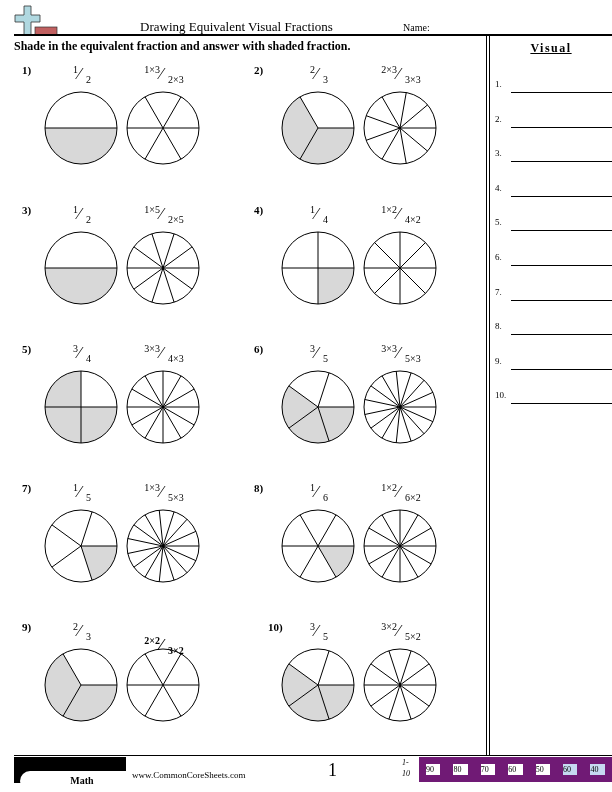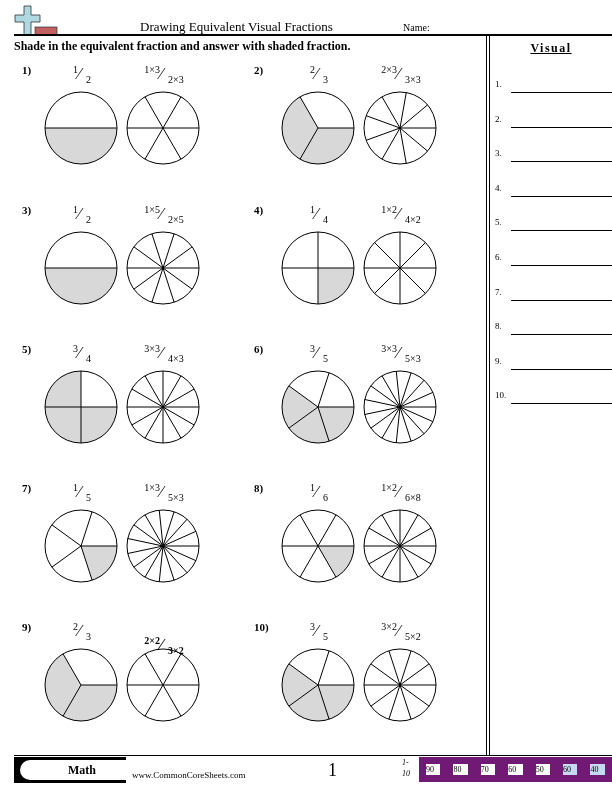--- a/index.html
+++ b/index.html
@@ -17,21 +17,21 @@
   .ans-num{position:absolute;left:0;top:0;}
   .ans-line{position:absolute;left:16px;right:0;bottom:0;height:1px;background:#000;}
   .prob-num{position:absolute;font-size:11px;font-weight:bold;}
   .frac{position:absolute;font-size:10px;line-height:10px;height:24px;}
   .frac .n{position:absolute;top:0;right:13px;white-space:nowrap;}
   .frac .slash{position:absolute;top:1px;left:50%;margin-left:-3px;font-size:16px;line-height:16px;}
   .frac .d{position:absolute;top:10px;left:50%;margin-left:5px;white-space:nowrap;}
   svg.pie{position:absolute;}
   #hline-bottom{left:14px;top:755px;width:598px;height:1px;background:#000;}
   #footer-math{left:14px;top:757px;width:112px;height:26px;background:#000;}
-  #footer-math .pill{position:absolute;left:6px;top:3px;width:124px;height:20px;background:#fff;border-radius:10px;text-align:center;font-size:12px;font-weight:bold;line-height:20px;}
+  #footer-math .pill{position:absolute;left:6px;top:14px;width:124px;height:20px;background:#fff;border-radius:10px;text-align:center;font-size:10px;font-weight:bold;line-height:20px;}
   #footer-site{left:132px;top:770px;font-size:9px;}
   #footer-page{left:328px;top:760px;font-size:18px;}
   #score-table{left:398px;top:757px;font-size:8px;display:flex;}
   .score-label{padding:0 4px;height:11px;line-height:11px;font-style:italic;}
   .score-cell{width:15px;height:11px;line-height:11px;border:7px solid #701a75;margin-left:-1px;background:#fff;}
   .score-cell.blue{background:#c6d9f1;}
 </style>
 </head>
 <body>
 
@@ -368,21 +368,21 @@
     <div>
       <div class="prob-num" style="left: 254px; top: 482px;">8)</div>
       <div class="frac" style="left: 288px; width: 60px; top: 483px;">
         <span class="n" style="right: 33px;">1</span>
         <span class="slash">⁄</span>
         <span class="d">6</span>
       </div>
       <div class="frac" style="left: 370px; width: 60px; top: 483px;">
         <span class="n" style="right: 33px;">1×2</span>
         <span class="slash">⁄</span>
-        <span class="d">6×8</span>
+        <span class="d">6×2</span>
       </div>
       <svg class="pie" width="76" height="76" style="left: 280px; top: 508px;">
         <g>
           <path d="M38 38 L74 38 A36 36 0 0 1 56 69.17691453623979 Z" fill="#d8d8d8"></path>
           <circle cx="38" cy="38" r="36" fill="none" stroke="#000" stroke-width="1"></circle>
           <line x1="38" y1="38" x2="74" y2="38" stroke="#000" stroke-width="1"></line>
           <line x1="38" y1="38" x2="56" y2="69.17691453623979" stroke="#000" stroke-width="1"></line>
           <line x1="38" y1="38" x2="20.000000000000007" y2="69.17691453623979" stroke="#000" stroke-width="1"></line>
           <line x1="38" y1="38" x2="2" y2="38.00000000000001" stroke="#000" stroke-width="1"></line>
           <line x1="38" y1="38" x2="19.999999999999986" y2="6.8230854637602185" stroke="#000" stroke-width="1"></line>
@@ -435,21 +435,21 @@
           <line x1="38" y1="38" x2="74" y2="38" stroke="#000" stroke-width="1"></line>
           <line x1="38" y1="38" x2="56" y2="69.17691453623979" stroke="#000" stroke-width="1"></line>
           <line x1="38" y1="38" x2="20.000000000000007" y2="69.17691453623979" stroke="#000" stroke-width="1"></line>
           <line x1="38" y1="38" x2="2" y2="38.00000000000001" stroke="#000" stroke-width="1"></line>
           <line x1="38" y1="38" x2="19.999999999999986" y2="6.8230854637602185" stroke="#000" stroke-width="1"></line>
           <line x1="38" y1="38" x2="56" y2="6.823085463760211" stroke="#000" stroke-width="1"></line>
         </g>
       </svg>
     </div>
     <div>
-      <div class="prob-num" style="left: 254px; top: 621px;">10)</div>
+      <div class="prob-num" style="left: 268px; top: 621px;">10)</div>
       <div class="frac" style="left: 288px; width: 60px; top: 622px;">
         <span class="n" style="right: 33px;">3</span>
         <span class="slash">⁄</span>
         <span class="d">5</span>
       </div>
       <div class="frac" style="left: 370px; width: 60px; top: 622px;">
         <span class="n" style="right: 33px;">3×2</span>
         <span class="slash">⁄</span>
         <span class="d">5×2</span>
       </div>

